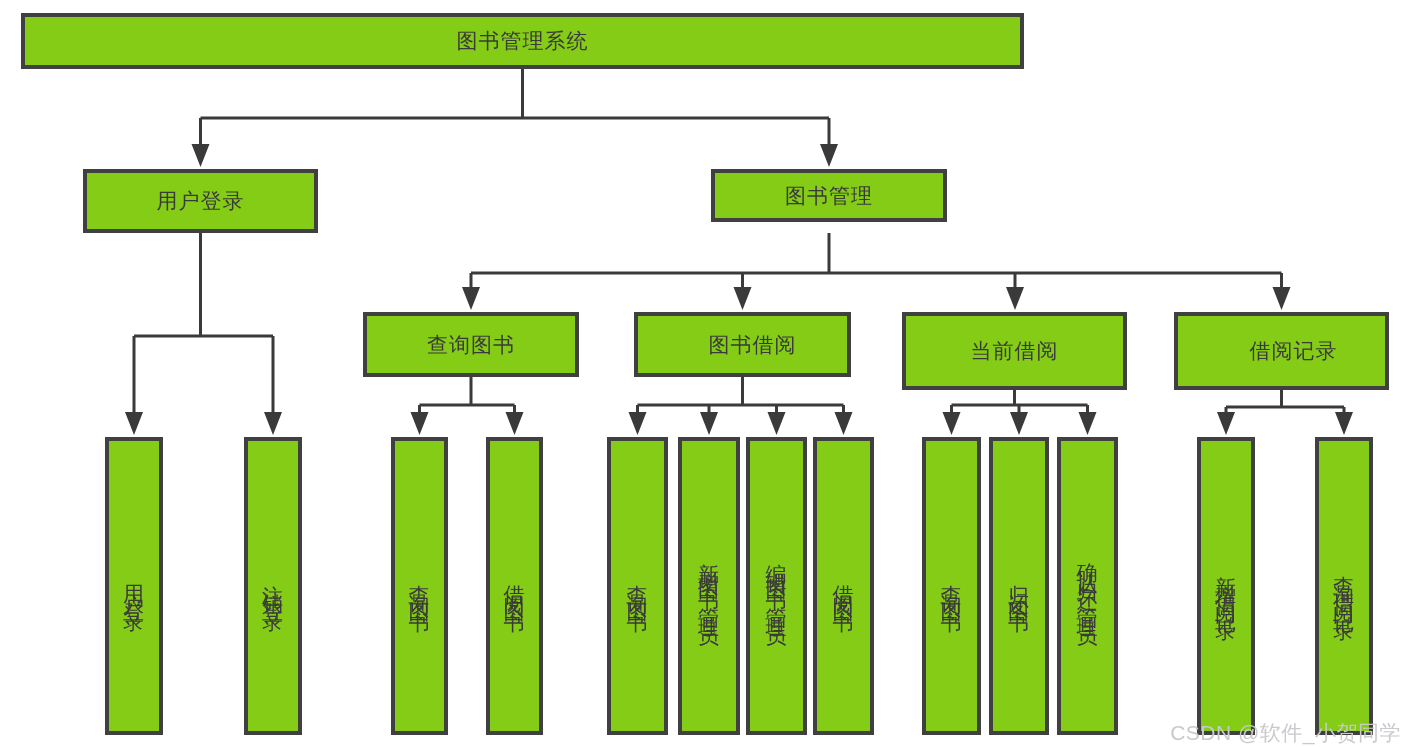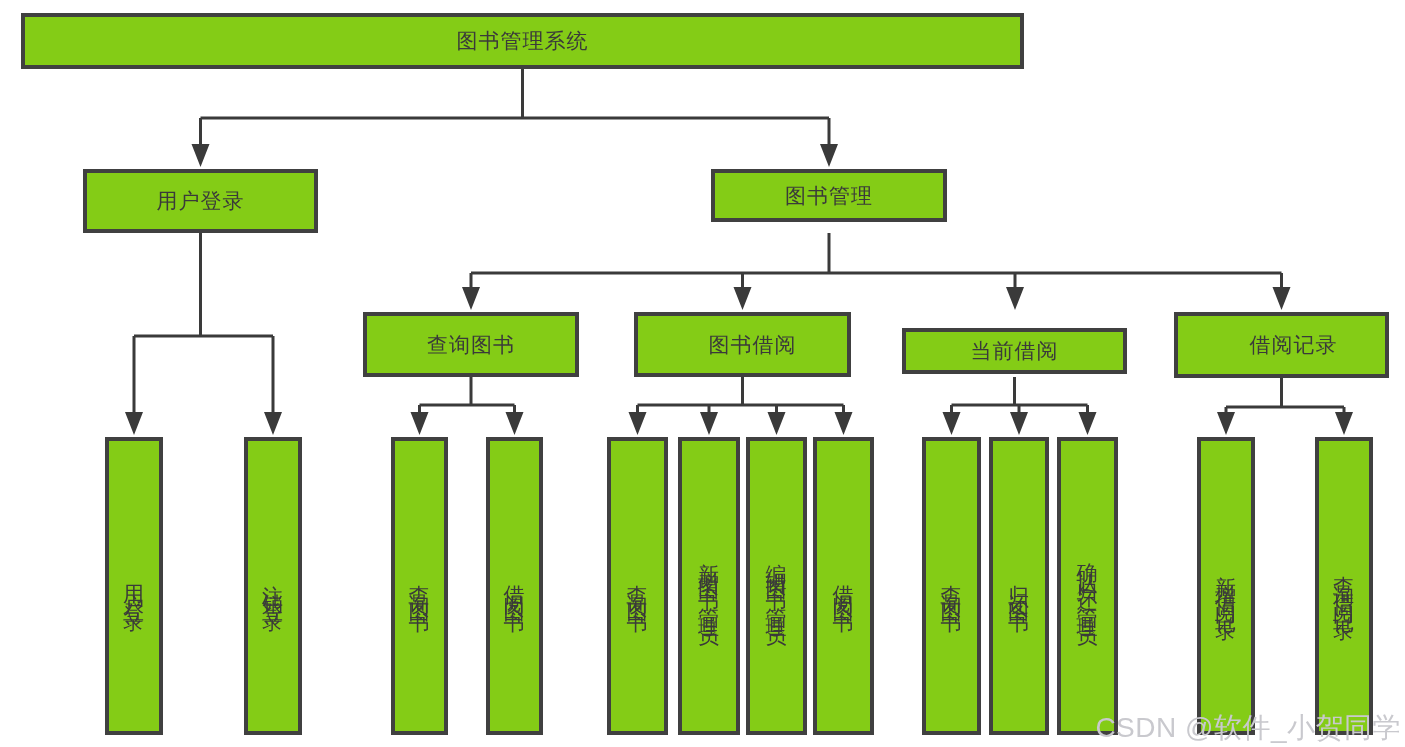--- a/index.html
+++ b/index.html
@@ -29,21 +29,21 @@
     writing-mode: vertical-rl;
     text-orientation: mixed;
     letter-spacing: 9px;
     line-height: 1.0;
     font-size: 21px;
   }
   .watermark {
     position: absolute;
     right: 4px;
     bottom: 0px;
-    font-size: 28px;
+    font-size: 21px;
     letter-spacing: 0.5px;
     color: #c9c9ce;
     z-index: 5;
   }
 </style>
 </head>
 <body>
 
 <div id="canvas">
 
@@ -78,22 +78,22 @@
       M1335 412 L1353 412 L1344 435 Z"></path>
   </svg>
 
   <div class="box" style="left:21px; top:13px; width:1003px; height:56px;">图书管理系统</div>
 
   <div class="box" style="left:83px; top:169px; width:235px; height:64px;">用户登录</div>
   <div class="box" style="left:711px; top:169px; width:236px; height:53px;">图书管理</div>
 
   <div class="box" style="left:363px; top:312px; width:216px; height:65px;">查询图书</div>
   <div class="box" style="left:634px; top:312px; width:217px; height:65px;padding-left:20px;">图书借阅</div>
-  <div class="box" style="left:902px; top:312px; width:225px; height:46px;margin-top:16px;">当前借阅</div>
-  <div class="box" style="left:1174px; top:312px; width:215px; height:66px;padding-left:24px;">借阅记录</div>
+  <div class="box" style="left:902px; top:312px; width:225px; height:78px;">当前借阅</div>
+  <div class="box" style="left:1174px; top:312px; width:215px; height:78px;padding-left:24px;">借阅记录</div>
 
   <div class="box vbox" style="left:105px; top:437px; width:58px; height:298px;">用户登录</div>
   <div class="box vbox" style="left:244px; top:437px; width:58px; height:298px;">注销登录</div>
 
   <div class="box vbox" style="left:391px; top:437px; width:57px; height:298px;">查询图书</div>
   <div class="box vbox" style="left:486px; top:437px; width:57px; height:298px;">借阅图书</div>
 
   <div class="box vbox" style="left:607px; top:437px; width:61px; height:298px;">查询图书</div>
   <div class="box vbox" style="left:678px; top:437px; width:62px; height:298px;">新增图书（管理员）</div>
   <div class="box vbox" style="left:746px; top:437px; width:61px; height:298px;">编辑图书（管理员）</div>

